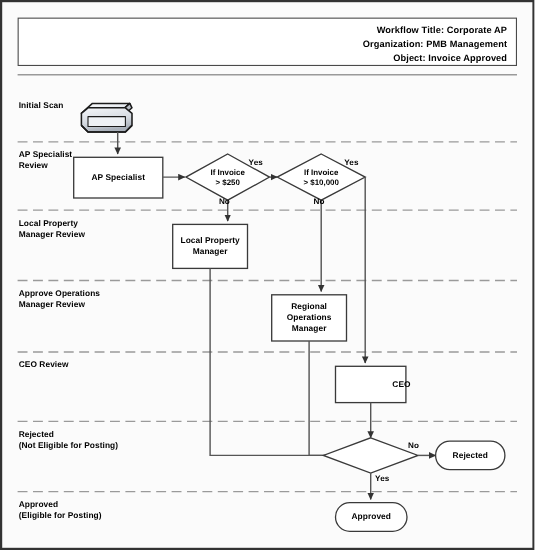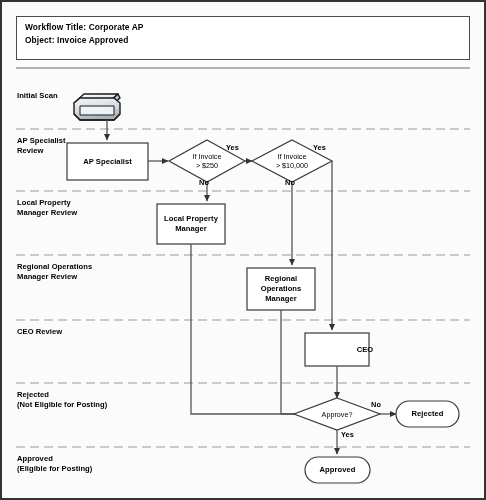--- a/index.html
+++ b/index.html
@@ -14,38 +14,38 @@
   }
   #diagram-svg{position:absolute;left:0;top:0;width:486px;height:500px;}
 
   .hdr-box{
     position:absolute;left:14px;top:14px;width:454px;height:44px;
     background:#ffffff;border:1px solid #4a4a4a;box-sizing:border-box;
     padding:4px 8px;
   }
   .hdr-line{
     font-size:8.4px;font-weight:bold;color:#000;line-height:12.6px;
-    letter-spacing:.1px;white-space:nowrap;
+    letter-spacing:.1px;white-space:nowrap;text-align:right;
   }
 
   .lane-label{
     position:absolute;left:15px;
     font-size:7.6px;font-weight:bold;color:#000;
     line-height:10px;white-space:nowrap;letter-spacing:.05px;
   }
 
   .node{
     position:absolute;box-sizing:border-box;
     display:flex;align-items:center;justify-content:center;
     text-align:center;font-size:7.6px;font-weight:bold;color:#000;
     line-height:10px;letter-spacing:.05px;
   }
   .diamond-label{
     position:absolute;display:flex;align-items:center;justify-content:center;
-    text-align:center;font-size:7.2px;font-weight:normal;color:#000;
+    text-align:center;font-size:7.2px;font-weight:bold;color:#000;
     line-height:9px;white-space:pre-line;pointer-events:none;
   }
   .edge-label{
     position:absolute;font-size:7.4px;font-weight:bold;color:#000;
     white-space:nowrap;letter-spacing:.05px;
   }
 </style>
 </head>
 <body>
 
@@ -119,39 +119,40 @@
 
     <line x1="378" y1="412" x2="394" y2="412" stroke="#555" stroke-width="1.3" marker-end="url(#arrow)"></line>
     <rect x="394" y="399" width="63" height="26" rx="13" ry="13" fill="#ffffff" stroke="#3a3a3a" stroke-width="1.2"></rect>
 
     <line x1="335" y1="428" x2="335" y2="452" stroke="#555" stroke-width="1.3" marker-end="url(#arrow)"></line>
     <rect x="303" y="455" width="65" height="26" rx="13" ry="13" fill="#ffffff" stroke="#3a3a3a" stroke-width="1.2"></rect>
   </svg>
 
   <div class="hdr-box">
     <div class="hdr-line">Workflow Title: Corporate AP</div>
+    <div class="hdr-line">Organization: PMB Management</div>
     <div class="hdr-line">Object: Invoice Approved</div>
   </div>
 
   <div class="lane-label" style="top:89px">
     <div>Initial Scan</div>
   </div>
 
   <div class="lane-label" style="top:134px">
     <div>AP Specialist</div>
     <div>Review</div>
   </div>
 
   <div class="lane-label" style="top:196px">
     <div>Local Property</div>
     <div>Manager Review</div>
   </div>
 
   <div class="lane-label" style="top:260px">
-    <div>Regional Operations</div>
+    <div>Approve Operations</div>
     <div>Manager Review</div>
   </div>
 
   <div class="lane-label" style="top:325px">
     <div>CEO Review</div>
   </div>
 
   <div class="lane-label" style="top:388px">
     <div>Rejected</div>
     <div>(Not Eligible for Posting)</div>
@@ -172,21 +173,20 @@
 
   <div class="node" style="left:155px;top:202px;width:68px;height:40px;white-space:pre-line;">Local Property
 Manager</div>
 
   <div class="node" style="left:245px;top:266px;width:68px;height:42px;white-space:pre-line;">Regional
 Operations
 Manager</div>
 
   <div class="node" style="left:303px;top:331px;width:64px;height:33px;margin-left:28px;">CEO</div>
 
-  <div class="diamond-label" style="left:300px;top:404px;width:70px;height:16px;">Approve?</div>
 
   <div class="node" style="left:394px;top:399px;width:63px;height:26px;">Rejected</div>
 
   <div class="node" style="left:303px;top:455px;width:65px;height:26px;">Approved</div>
 
   <div class="edge-label" style="left:224px;top:141px;">Yes</div>
   <div class="edge-label" style="left:197px;top:176px;">No</div>
   <div class="edge-label" style="left:311px;top:141px;">Yes</div>
   <div class="edge-label" style="left:283px;top:176px;">No</div>
   <div class="edge-label" style="left:369px;top:398px;">No</div>

